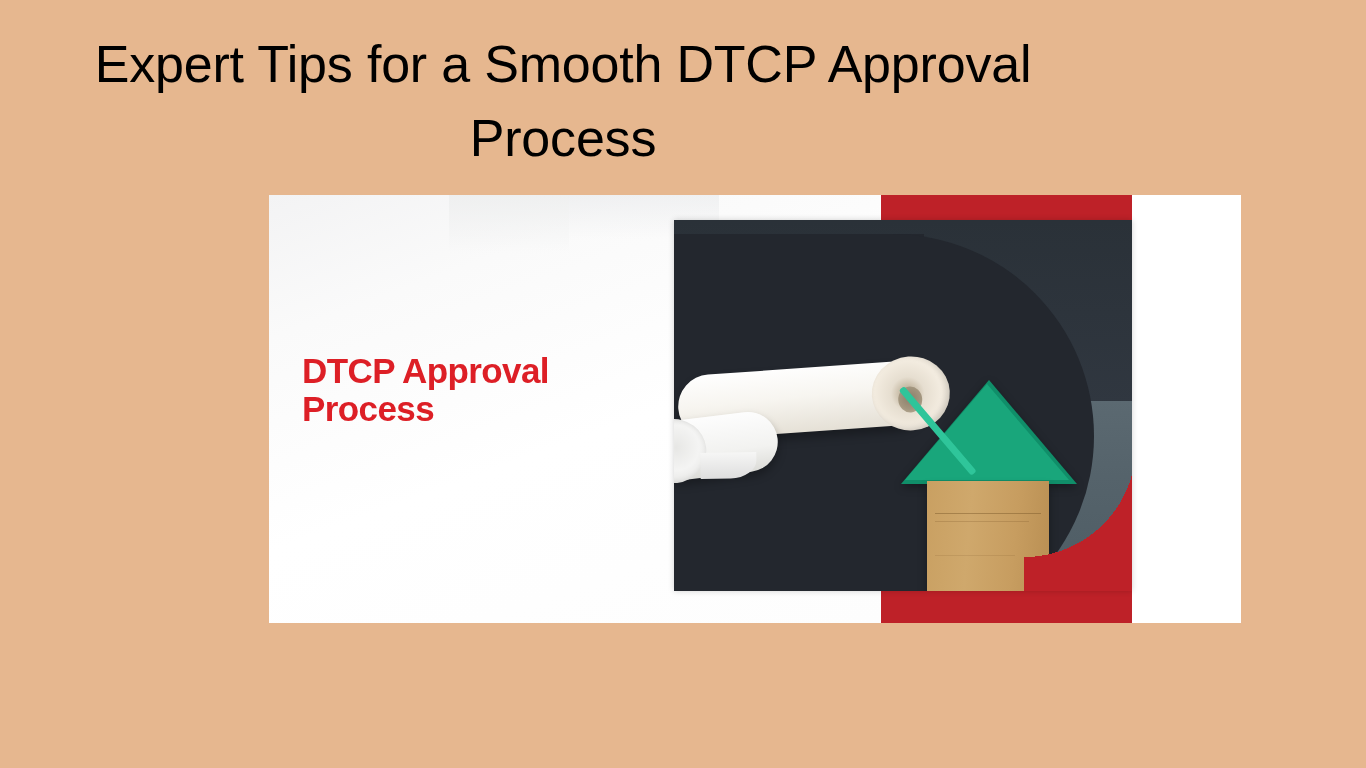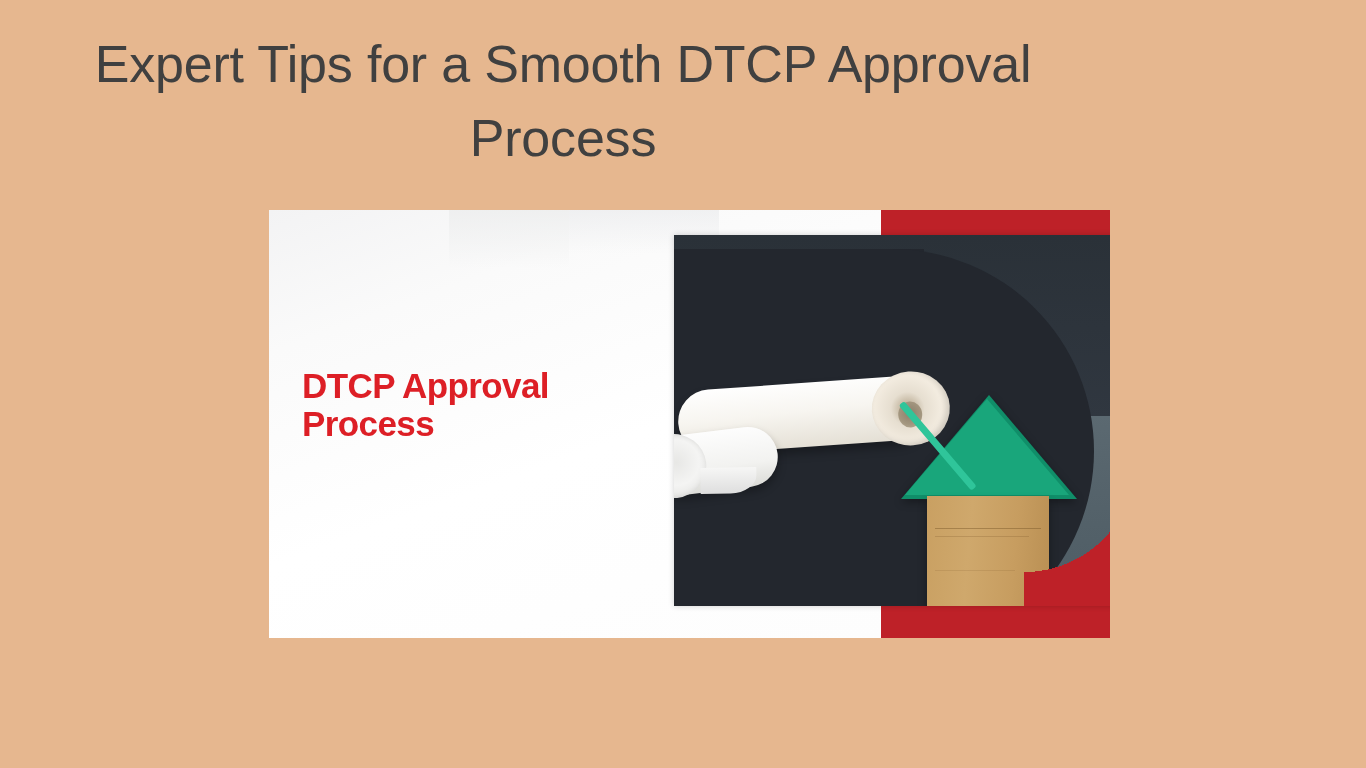--- a/index.html
+++ b/index.html
@@ -19,31 +19,31 @@
   
   .page-title {
     position: absolute;
     left: 0;
     top: 28px;
     width: 1126px;
     text-align: center;
     font-size: 52px;
     line-height: 1.42;
     font-weight: 400;
-    color: #404040;
+    color: #000000;
     letter-spacing: -0.2px;
     padding: 0 60px;
   }
 
   
   .featured-image {
     position: absolute;
     left: 269px;
-    top: 210px;
-    width: 841px;
+    top: 195px;
+    width: 972px;
     height: 428px;
     overflow: hidden;
     background: #ffffff;
   }
 
   
   .img-white-panel {
     position: absolute;
     left: 0; top: 0;
     width: 612px;

